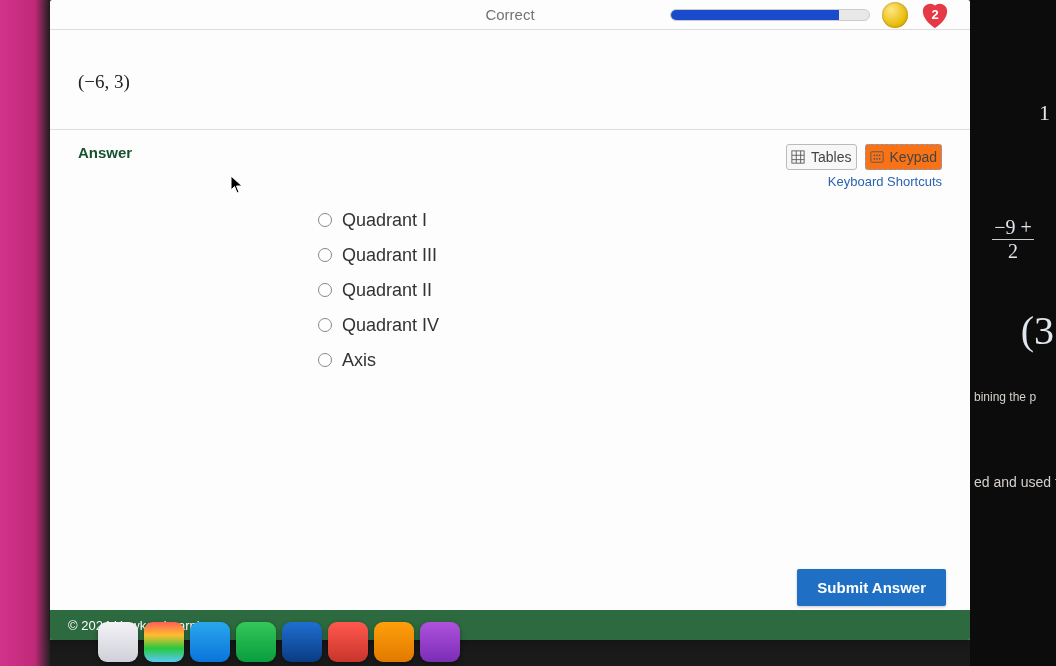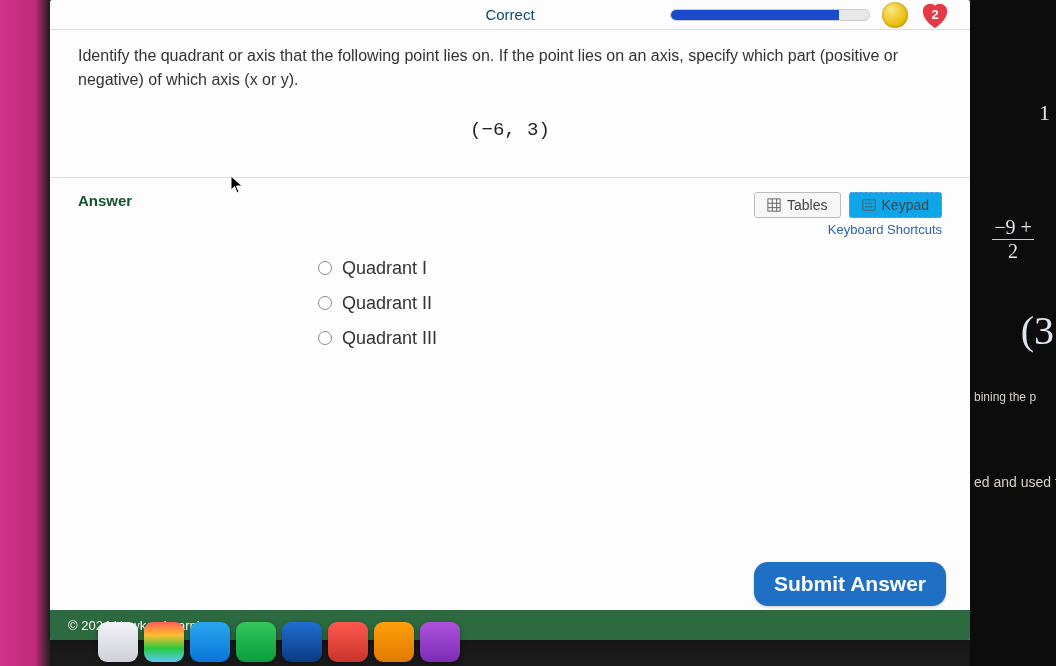--- a/index.html
+++ b/index.html
@@ -36,21 +36,21 @@
     justify-content: flex-end;
     padding: 0 20px;
     gap: 12px;
     position: relative;
   }
   .correct-label {
     position: absolute;
     left: 50%;
     transform: translateX(-50%);
     font-size: 15px;
-    color: #0c4a6e;
+    color: #737373;
     font-weight: 500;
   }
   .progress-wrap {
     width: 200px;
     height: 12px;
     background: #e8e8e8;
     border-radius: 6px;
     border:1px solid #ccc;
     overflow: hidden;
   }
@@ -74,61 +74,61 @@
   .heart-num {
     position:absolute; color:#fff; font-weight:bold; font-size:13px;
   }
   .question {
     padding: 14px 28px 24px 28px;
     font-size: 16px;
     color: #333;
     line-height: 1.5;
   }
   .question .point {
-    text-align: center;
+    text-align: left;
     font-size: 19px;
     margin-top: 24px;
-    font-family: Liberation Mono, monospace;
+    font-family: Liberation Serif, serif;
     color:#222;
   }
   .divider { border-top:1px solid #ddd; margin: 8px 0 0 0;}
   .answer-block { padding: 14px 28px 10px 28px; }
   .answer-header {
     display:flex; justify-content:space-between; align-items:flex-start;
   }
   .answer-title { font-weight:600; color:#14532d; font-size:15px;}
   .tool-btns { display:flex; gap:8px; align-items:center;}
   .tool-btn {
     display:flex; align-items:center; gap:6px;
     border:1px solid #bbb; background:#f7f7f7;
-    padding:4px 12px; border-radius:3px;
+    padding:4px 4px; border-radius:3px;
     font-size:14px; color:#444; cursor:pointer;
   }
-  .tool-btn.keypad { border:1px dashed #7aa0d8; background:#0ea5e9;}
+  .tool-btn.keypad { border:1px dashed #7aa0d8; background:#f97316;}
   .kb-short {
     font-size:13px; color:#2a63b0; text-align:right; margin-top:4px;
   }
   .hint {
     font-size:15px; color:#444; margin-top:18px;
   }
   .options { margin: 14px 0 0 240px; }
   .opt {
     display:flex; align-items:center; gap:10px;
     padding:7px 0; font-size:18px; color:#333; cursor:pointer;
   }
   .radio {
     width:14px; height:14px; border:1.5px solid #888; border-radius:50%; background:#fff;
   }
   .submit-row {
     position:absolute; bottom:34px; right:24px;
   }
   .submit-btn {
     background:#1f6fc4; color:#fff; border:none;
-    padding:10px 20px; font-size:21px; font-weight:600;
-    border-radius:14px; cursor:pointer;
+    padding:10px 20px; font-size:15px; font-weight:600;
+    border-radius:2px; cursor:pointer;
     box-shadow:0 1px 3px rgba(0,0,0,.2);
   }
   .footer {
     position:absolute; bottom:0; left:0; right:0;
     height:30px; background:#2d6a3f;
     color:#fff; font-size:13px; display:flex; align-items:center;
     padding:0 18px;
   }
   .right-panel {
     position:absolute; right:0; top:0; bottom:0; width:86px;
@@ -173,21 +173,20 @@
     <div class="coin"></div>
     <div class="heart">
       <svg viewBox="0 0 32 30">
           <path fill="#e63946" d="M16 29s-13-8-13-18c0-5 4-8 8-8 3 0 5 2 5 2s2-2 5-2c4 0 8 3 8 8 0 10-13 18-13 18z"></path>
         </svg>
       <span class="heart-num">2</span>
     </div>
   </div>
 
   <div class="question">
-    <div>Identify the quadrant or axis that the following point lies on. If the point lies on an axis, specify which part (positive or negative) of which axis (x or y).</div>
     <div class="point">(−6, 3)</div>
   </div>
 
   <div class="divider"></div>
 
   <div class="answer-block">
     <div class="answer-header">
       <div class="answer-title">Answer</div>
       <div>
         <div class="tool-btns">
@@ -219,25 +218,33 @@
     </div>
 
 
     <div class="options">
       <label class="opt">
         <span class="radio"></span>
         <span>Quadrant I</span>
       </label>
       <label class="opt">
         <span class="radio"></span>
+        <span>Quadrant III</span>
+      </label>
+      <label class="opt">
+        <span class="radio"></span>
         <span>Quadrant II</span>
       </label>
       <label class="opt">
         <span class="radio"></span>
-        <span>Quadrant III</span>
+        <span>Quadrant IV</span>
+      </label>
+      <label class="opt">
+        <span class="radio"></span>
+        <span>Axis</span>
       </label>
     </div>
   </div>
 
   <div class="submit-row">
     <button class="submit-btn">Submit Answer</button>
   </div>
 
   <div class="footer">
     <span>© 2024 Hawkes Learning</span>

